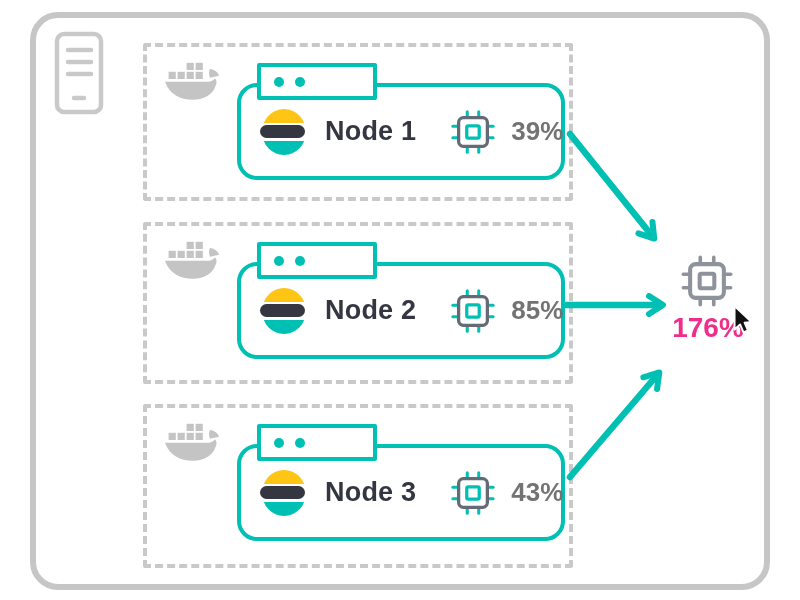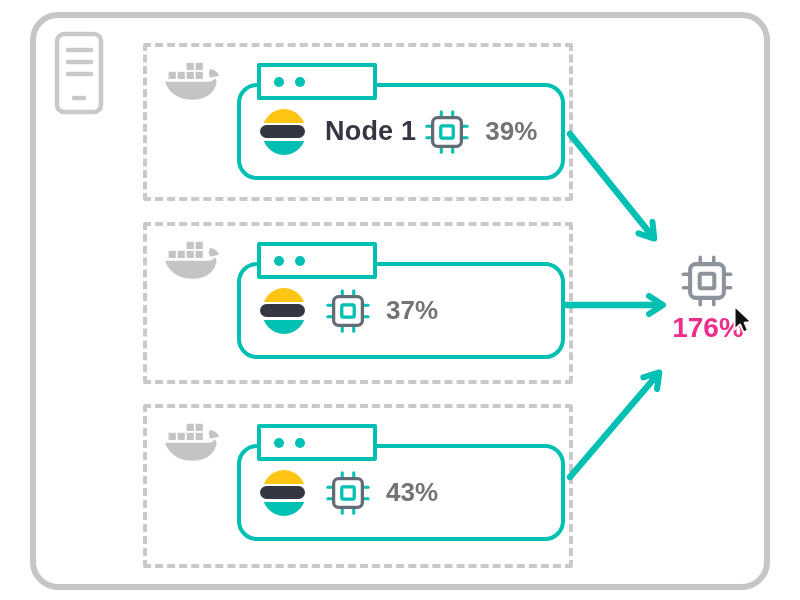--- a/index.html
+++ b/index.html
@@ -34,21 +34,21 @@
     background:#fff;border:4.5px solid #00bfb3;box-sizing:border-box;border-radius:2px;
     display:flex;align-items:center;padding-left:13px;gap:11px;z-index:2;
   }
   .dot{width:10px;height:10px;border-radius:50%;background:#00bfb3;flex:none;}
   
   .es{position:relative;width:46px;height:46px;flex:none;margin-right:18px;}
   .es-c{position:absolute;left:1px;top:0;width:44px;height:46px;border-radius:50%;overflow:hidden;}
   .es-top{position:absolute;top:0;left:0;right:0;height:14px;background:#fec514;}
   .es-bot{position:absolute;bottom:0;left:0;right:0;height:14px;background:#00bfb3;}
   .es-mid{position:absolute;left:-1px;right:2px;top:16.5px;height:13px;background:#343741;border-radius:7px;}
-  .nname{font-size:27px;font-weight:700;color:#343741;letter-spacing:.2px;margin-right:8px;white-space:nowrap;}
+  .nname{font-size:27px;font-weight:700;color:#343741;letter-spacing:.2px;margin-right:34px;white-space:nowrap;}
   .chip{width:46px;height:46px;flex:none;margin-right:15px;}
   .pct{font-size:26px;font-weight:600;color:#737373;white-space:nowrap;}
   
   .arrows{position:absolute;left:0;top:0;z-index:3;pointer-events:none;}
   
   .bigchip{position:absolute;left:680px;top:254px;width:54px;height:54px;z-index:4;}
   .total{
     position:absolute;left:662px;top:312px;width:92px;text-align:center;z-index:4;
     font-size:28px;font-weight:700;color:#ed2e8a;
   }
@@ -137,37 +137,38 @@
     <span class="dot"></span>
   </div>
   <div class="card">
     <div class="es">
       <div class="es-c">
           <div class="es-top"></div>
           <div class="es-bot"></div>
         </div>
       <div class="es-mid"></div>
     </div>
+    <div class="nname">Node 2</div>
     <div class="chip">
       <svg viewBox="0 0 48 48" width="46" height="46">
         <g stroke="#00bfb3" stroke-width="3.2" stroke-linecap="round">
           <line x1="18" y1="3" x2="18" y2="10"></line>
             <line x1="30" y1="3" x2="30" y2="10"></line>
           <line x1="18" y1="38" x2="18" y2="45"></line>
             <line x1="30" y1="38" x2="30" y2="45"></line>
           <line x1="3" y1="18" x2="10" y2="18"></line>
             <line x1="3" y1="30" x2="10" y2="30"></line>
           <line x1="38" y1="18" x2="45" y2="18"></line>
             <line x1="38" y1="30" x2="45" y2="30"></line>
         </g>
         <rect x="9" y="9" width="30" height="30" rx="5" fill="#ffffff" stroke="#646a76" stroke-width="3.4"></rect>
         <rect x="17.5" y="17.5" width="13" height="13" rx="1.5" fill="none" stroke="#00bfb3" stroke-width="3.4"></rect>
       </svg>
     </div>
-    <div class="pct">37%</div>
+    <div class="pct">85%</div>
   </div>
 </div>
 
 <div class="section s3">
   <div class="docker">
     <svg viewBox="0 0 64 50" width="58" height="45">
       <g fill="#c4c4c4">
         <rect x="6" y="12" width="8" height="8"></rect>
           <rect x="16" y="12" width="8" height="8"></rect>
         <rect x="26" y="12" width="8" height="8"></rect>
@@ -184,20 +185,21 @@
     <span class="dot"></span>
   </div>
   <div class="card">
     <div class="es">
       <div class="es-c">
           <div class="es-top"></div>
           <div class="es-bot"></div>
         </div>
       <div class="es-mid"></div>
     </div>
+    <div class="nname">Node 3</div>
     <div class="chip">
       <svg viewBox="0 0 48 48" width="46" height="46">
         <g stroke="#00bfb3" stroke-width="3.2" stroke-linecap="round">
           <line x1="18" y1="3" x2="18" y2="10"></line>
             <line x1="30" y1="3" x2="30" y2="10"></line>
           <line x1="18" y1="38" x2="18" y2="45"></line>
             <line x1="30" y1="38" x2="30" y2="45"></line>
           <line x1="3" y1="18" x2="10" y2="18"></line>
             <line x1="3" y1="30" x2="10" y2="30"></line>
           <line x1="38" y1="18" x2="45" y2="18"></line>

